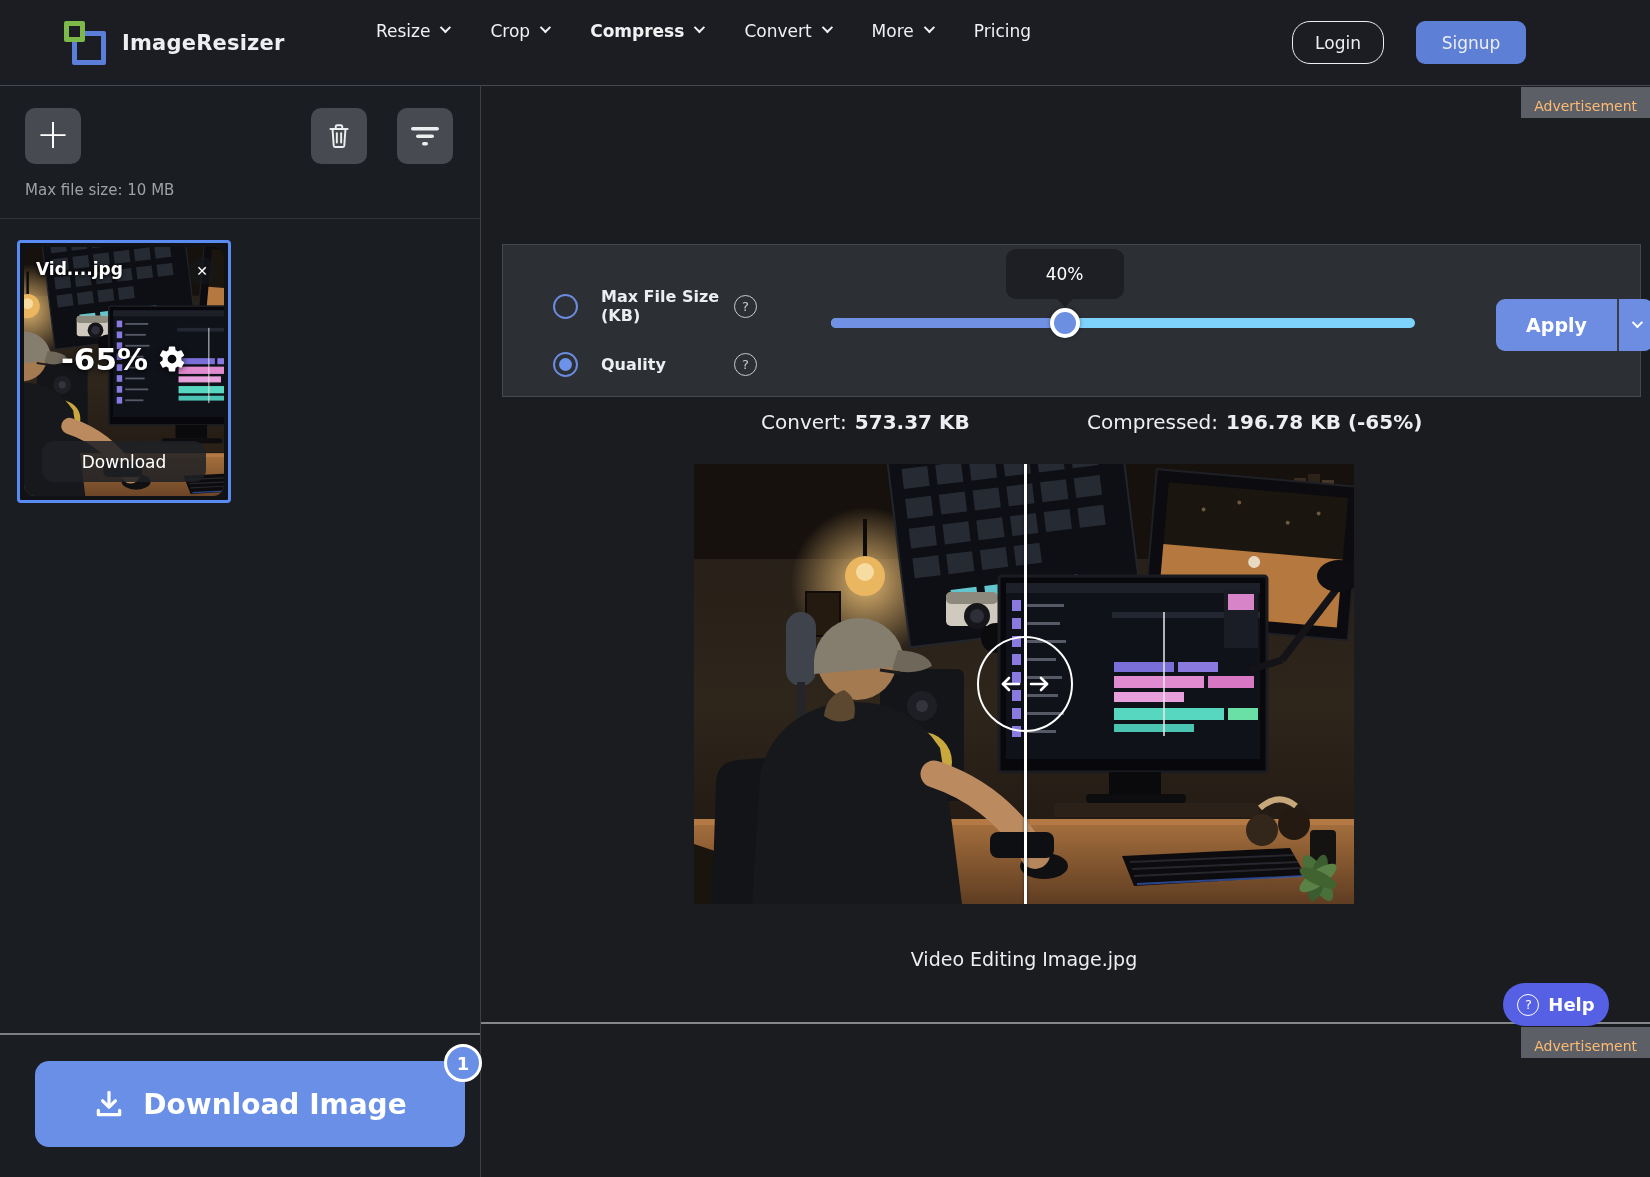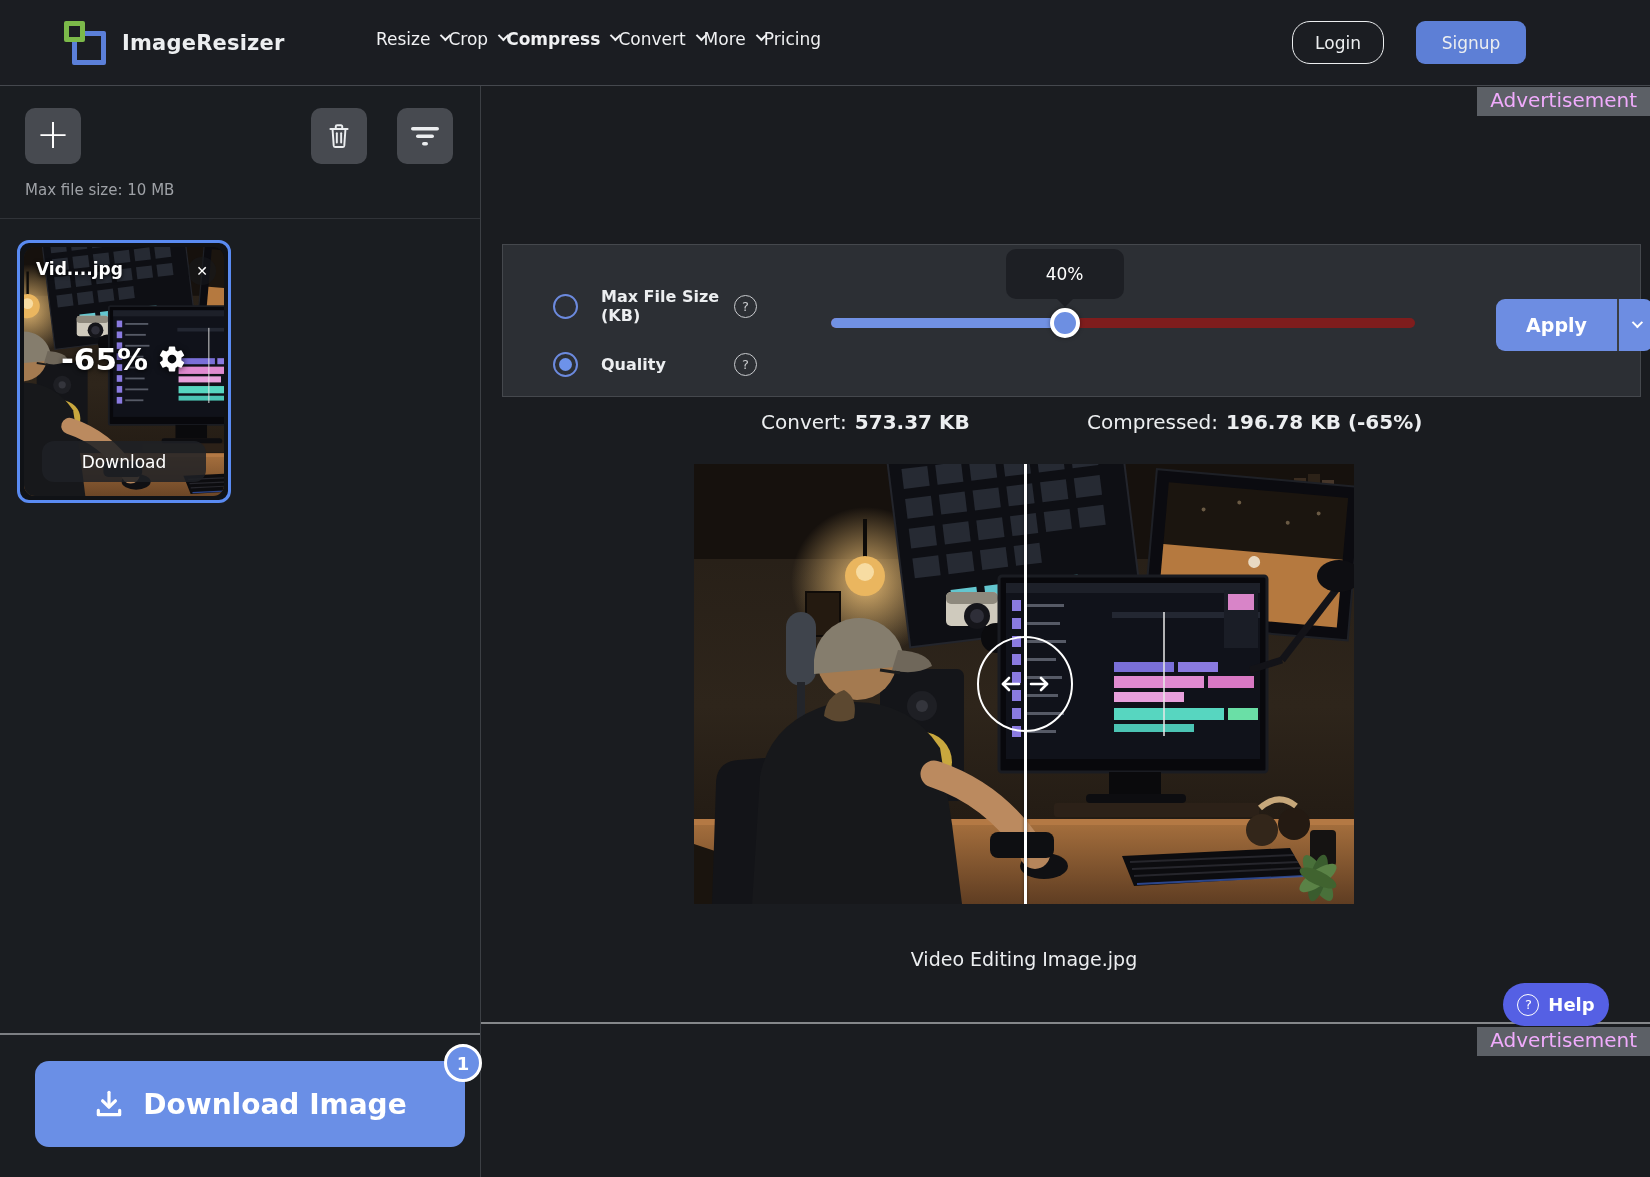--- a/index.html
+++ b/index.html
@@ -14,21 +14,21 @@
 
   
   .header { position:absolute; left:0; top:0; width:1650px; height:86px;
             background:#1b1d22; border-bottom:1px solid #45484e; z-index:10; }
   .brand { position:absolute; left:64px; top:0; height:86px; display:flex; align-items:center; gap:14px; }
   .logo { position:relative; width:44px; height:44px; }
   .logo .sq-blue { position:absolute; left:8px; top:10px; width:34px; height:34px; border:5px solid #5b7fd9; border-radius:2px; }
   .logo .sq-green { position:absolute; left:0; top:0; width:21px; height:21px; border:5px solid #7cb94a; border-radius:2px; background:#1b1d22; }
   .brand-name { font-size:21px; font-weight:700; letter-spacing:.2px; }
 
-  .nav { position:absolute; left:376px; top:8px; height:62px; display:flex; align-items:center; }
+  .nav { position:absolute; left:376px; top:0; height:62px; display:flex; align-items:center; gap:42px; }
   .nav-item { display:flex; align-items:center; gap:10px; font-size:17px; color:#f0f1f3; cursor:pointer; }
   .nav-item.bold { font-weight:700; }
   .chev { width:8px; height:8px; border-right:2.5px solid #f0f1f3; border-bottom:2.5px solid #f0f1f3;
           transform:rotate(45deg) translateY(-2px); margin-top:-4px; }
 
   .btn-login { position:absolute; left:1292px; top:21px; width:92px; height:43px;
                border:1.5px solid #eceef0; border-radius:18px; background:transparent;
                display:flex; align-items:center; justify-content:center; font-size:17px; cursor:pointer; }
   .btn-signup { position:absolute; left:1416px; top:21px; width:110px; height:43px;
                 background:#5d7fd6; border-radius:9px;
@@ -39,21 +39,21 @@
              background:#1a1d21; border-right:1px solid #3c3f44; }
   .tool-btn { position:absolute; width:56px; height:56px; border-radius:10px; background:#474a50;
               display:flex; align-items:center; justify-content:center; cursor:pointer; }
   .tool-btn svg { display:block; }
   .plus-glyph { font-size:40px; font-weight:300; color:#fff; line-height:1; margin-top:-4px; }
   .size-note { position:absolute; left:25px; top:95px; font-size:15px; color:#9ea1a6; }
   .sb-divider1 { position:absolute; left:0; right:0; top:132px; height:1px; background:#303338; }
 
   
   .file-card { position:absolute; left:17px; top:154px; width:214px; height:263px;
-               border:3px solid #5a8bf2; border-radius:12px; background:#101216; cursor:pointer; }
+               border:3px solid #5a8bf2; border-radius:4px; background:#101216; cursor:pointer; }
   .file-card .thumb-wrap { position:absolute; inset:4px; border-radius:11px; overflow:hidden; }
   .thumb-svg { width:100%; height:100%; display:block; }
   .fc-name { position:absolute; left:16px; top:16px; font-size:17px; font-weight:700; color:#fff;
              text-shadow:0 1px 4px rgba(0,0,0,.9); }
   .fc-close { position:absolute; right:12px; top:14px; width:28px; height:28px; border-radius:50%;
               background:rgba(24,26,30,.55); display:flex; align-items:center; justify-content:center;
               color:#fff; font-size:14px; cursor:pointer; }
   .fc-reduction { position:absolute; left:0; right:0; top:98px; display:flex; align-items:center;
                   justify-content:center; gap:9px; }
   .fc-reduction .pct { font-size:31px; font-weight:700; color:#fff; text-shadow:0 1px 5px rgba(0,0,0,.9); }
@@ -65,40 +65,40 @@
   .btn-download-all { position:absolute; left:35px; top:975px; width:430px; height:86px; border-radius:14px;
                       background:#6a8fe6; display:flex; align-items:center; justify-content:center; gap:18px;
                       cursor:pointer; }
   .btn-download-all .lbl { font-size:28px; font-weight:700; color:#fff; }
   .count-badge { position:absolute; left:444px; top:958px; width:38px; height:38px; border-radius:50%;
                  background:#6a8fe6; border:3px solid #fff; display:flex; align-items:center;
                  justify-content:center; font-size:18px; font-weight:700; color:#fff; z-index:3; }
 
   
   .main { position:absolute; left:481px; top:86px; right:0; bottom:0; background:#1a1c20; }
-  .ad-label { background:#5c6066; color:#f0abfc; font-size:20px; padding:1px 13px 4px; }
+  .ad-label { background:#5c6066; color:#fdba74; font-size:14px; padding:11px 13px 4px; }
   .ad-top { position:absolute; right:0; top:1px; }
   .ad-bottom { position:absolute; right:0; top:941px; z-index:4; }
 
   
   .panel { position:absolute; left:21px; top:158px; width:1139px; height:153px;
            background:#2c2f34; border:1px solid #45484d; }
   .opt-row { position:absolute; left:50px; display:flex; align-items:center; }
   .opt-row.r1 { top:42px; }
   .opt-row.r2 { top:107px; }
   .radio { width:25px; height:25px; border-radius:50%; border:2.5px solid #6c8ade;
            display:flex; align-items:center; justify-content:center; cursor:pointer; flex:none; }
   .radio .dot { width:13px; height:13px; border-radius:50%; background:transparent; }
   .radio.on .dot { background:#6d92ea; }
   .opt-label { margin-left:23px; font-size:16px; font-weight:700; width:133px; }
   .qcircle { width:23px; height:23px; border-radius:50%; border:1.5px solid #c9cbce; color:#c9cbce;
              display:flex; align-items:center; justify-content:center; font-size:13px; cursor:pointer; flex:none; }
 
   .track { position:absolute; left:328px; top:73px; width:584px; height:10px; border-radius:5px;
-           background:#7f1d1d; cursor:pointer; }
+           background:#7dd3fc; cursor:pointer; }
   .fill { position:absolute; left:0; top:0; height:10px; border-radius:5px; background:#7191e4; }
   .thumb { position:absolute; top:-10px; width:30px; height:30px; border-radius:50%;
            background:#6d8fe2; border:4.5px solid #fff; transform:translateX(-50%); cursor:grab;
            box-shadow:0 0 4px rgba(0,0,0,.4); }
   .tooltip { position:absolute; top:-69px; transform:translateX(-50%); width:118px; height:50px;
              background:#1d1f24; border-radius:10px; color:#fff; font-size:17px;
              display:flex; align-items:center; justify-content:center; }
   .tooltip::after { content:""; position:absolute; left:50%; bottom:-8px; transform:translateX(-50%);
                     border:9px solid transparent; border-top-color:#1d1f24; border-bottom:none; }
 

